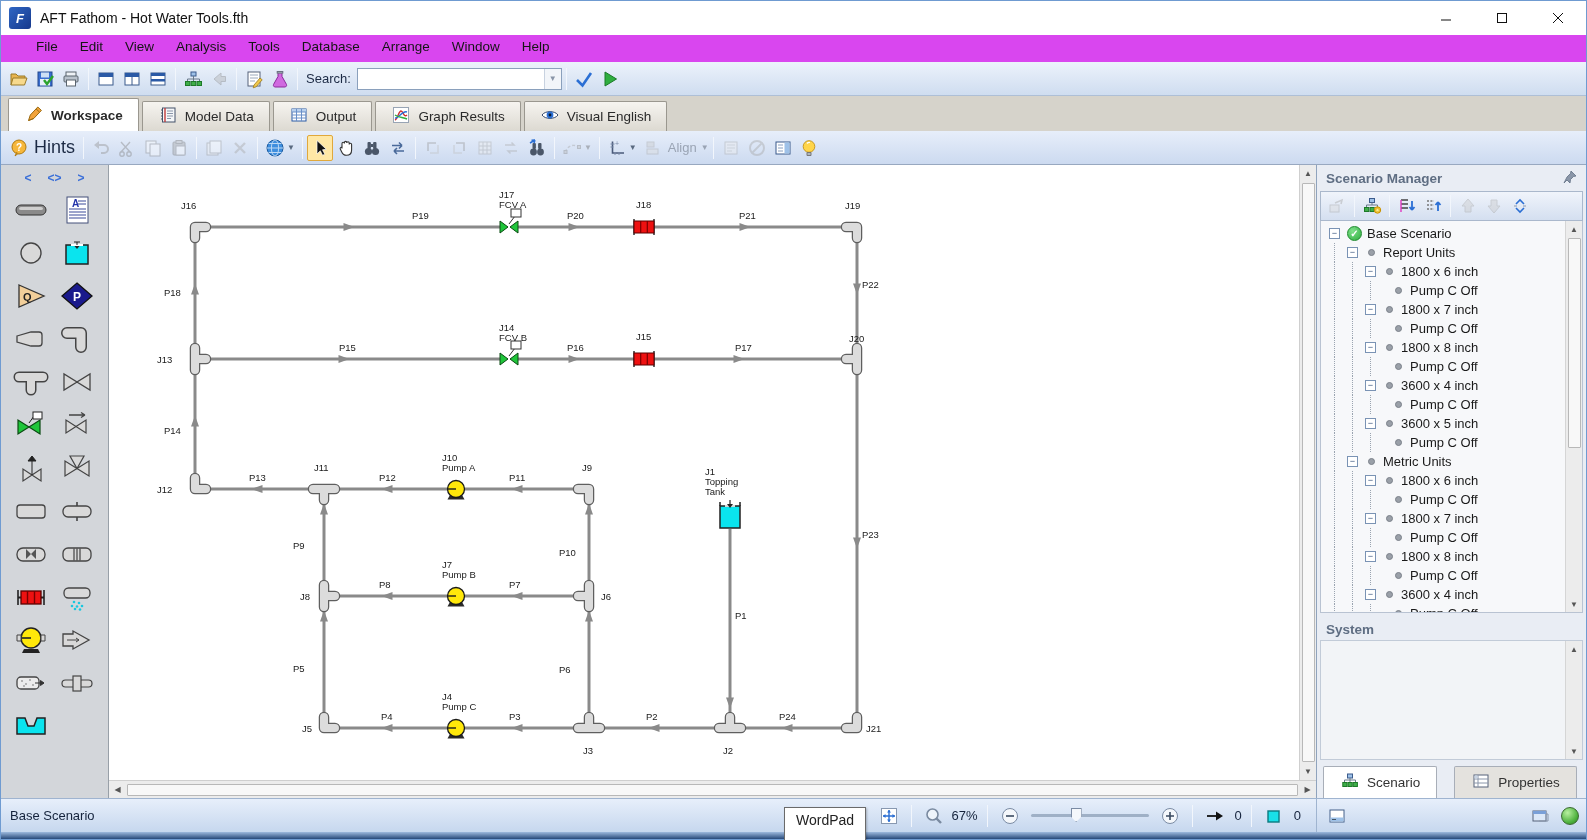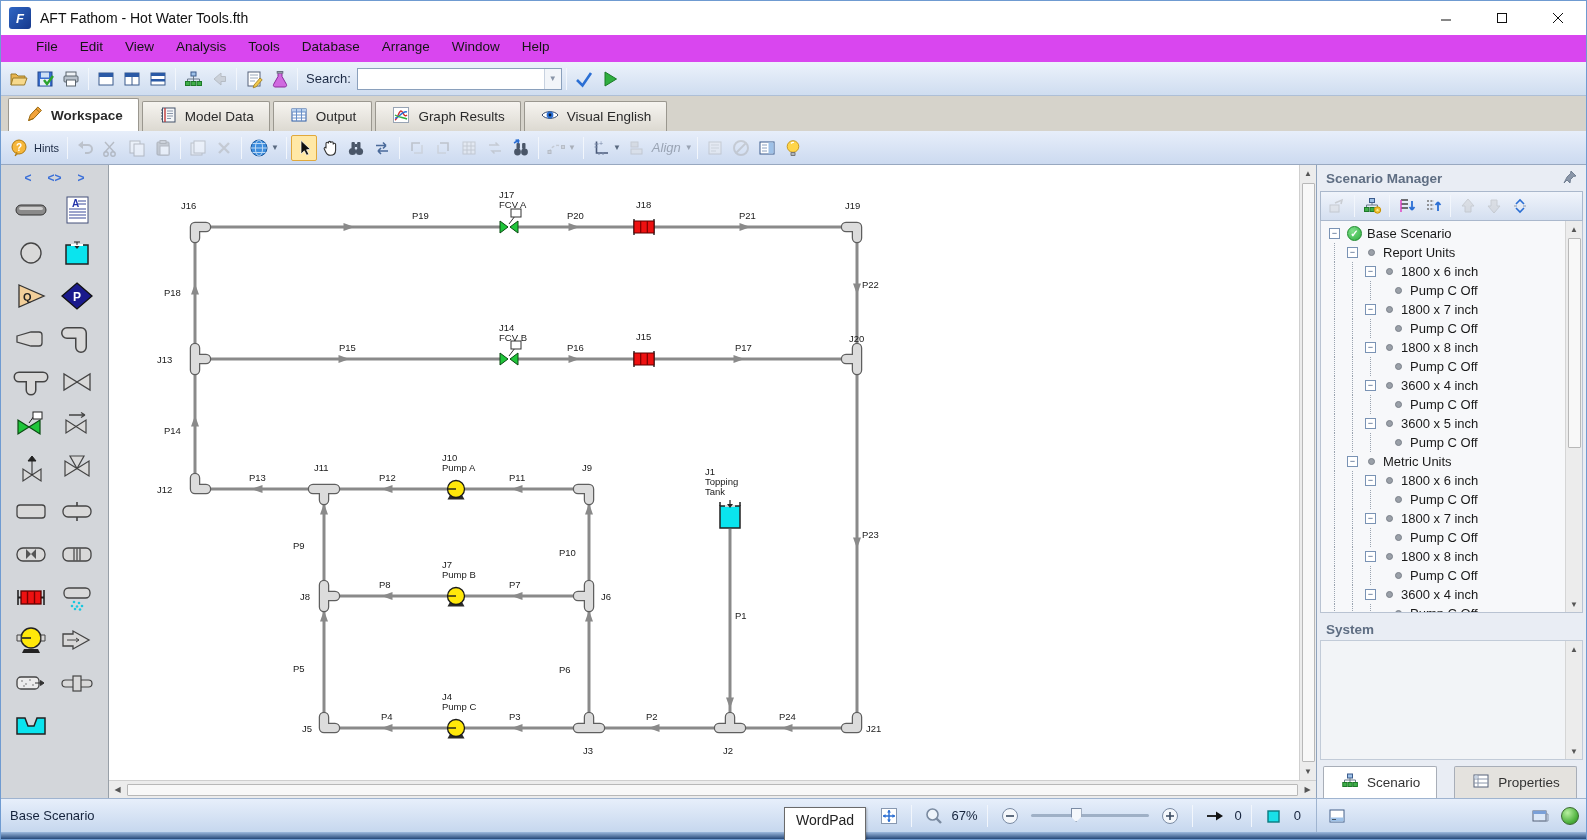--- a/index.html
+++ b/index.html
@@ -29,22 +29,22 @@
   .search-combo{width:205px;height:22px;background:#fff;border:1px solid #8aa0bc;display:flex;align-items:center;}
   .search-input{flex:1;border:none;outline:none;height:18px;font-size:12px;padding:0 4px;background:transparent;}
   .combo-btn{width:17px;height:100%;border-left:1px solid #c8d2e0;display:flex;align-items:center;justify-content:center;color:#8a96a8;font-size:8px;background:#f2f5f9;}
 
   
   .tabrow{height:35px;background:#d6d3cb;display:flex;align-items:flex-end;padding:4px 0 0 7px;gap:3px;flex:0 0 auto;}
   .doc-tab{height:30px;display:flex;align-items:center;gap:7px;padding:0 15px;font-size:13.5px;color:#2a2a2a;background:linear-gradient(#f6f4f0,#dcd9d1);border:1px solid #9a978f;border-bottom:none;border-radius:2px 2px 0 0;}
   .doc-tab.active{background:#fff;font-weight:bold;height:33px;}
 
   .hintsbar{height:34px;background:linear-gradient(#e7eefa,#ccdaf0);border-bottom:1px solid #98a8c0;display:flex;align-items:center;padding:0 5px;flex:0 0 auto;}
-  .hints-label{font-size:11px;color:#1c2a44;margin:0 4px 0 2px;text-align:center;}
-  .align-label{font-size:13px;color:#9aa4b4;margin:8px 2px;font-style:italic;}
+  .hints-label{font-size:18px;color:#1c2a44;margin:0 4px 0 2px;text-align:center;}
+  .align-label{font-size:13px;color:#9aa4b4;margin:8px 2px;}
 
   
   .mainrow{flex:1;display:flex;min-height:0;}
   .toolbox{width:108px;background:#d3d6da;border-right:1px solid #98a0a8;padding-top:6px;flex:0 0 auto;display:flex;flex-direction:column;align-items:center;}
   .tb-nav{display:flex;gap:16px;color:#3a6fd8;font-weight:bold;font-size:12px;margin-bottom:8px;}
   .tb-grid{display:grid;grid-template-columns:46px 46px;row-gap:9px;justify-content:center;}
   .tbx-cell{width:44px;height:34px;display:flex;align-items:center;justify-content:center;}
 
   .canvascol{flex:1;display:flex;flex-direction:column;min-width:0;background:#fff;}
   .canvasarea{flex:1;display:flex;min-height:0;}

